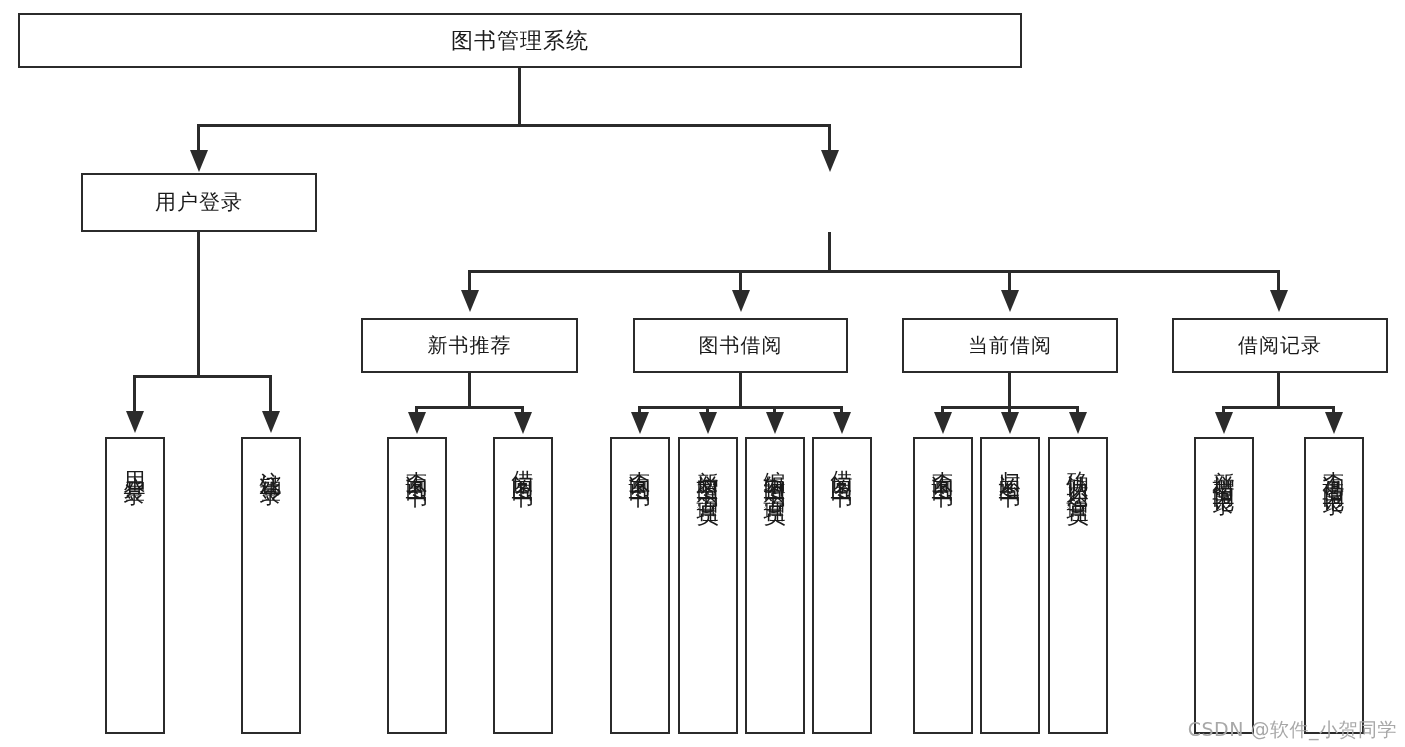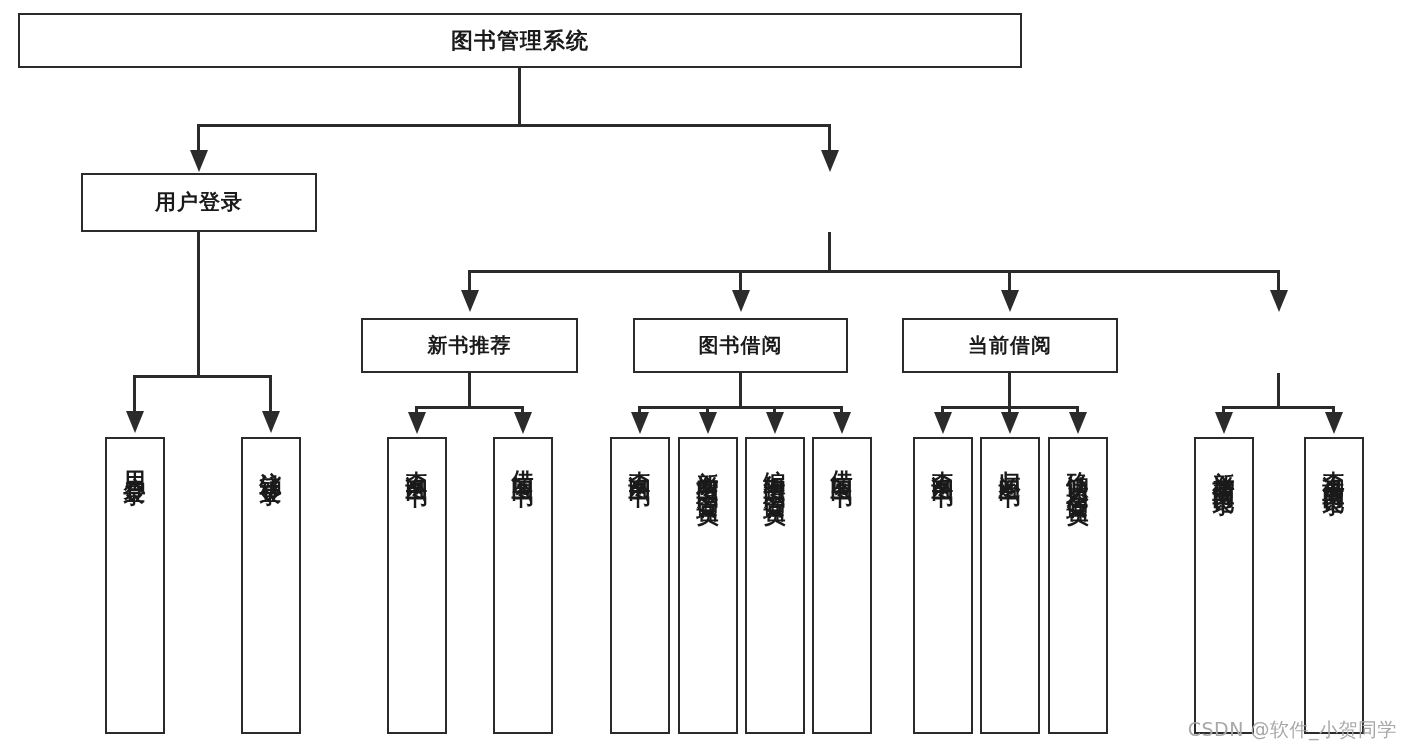--- a/index.html
+++ b/index.html
@@ -22,21 +22,20 @@
   .node{
     position:absolute;
     box-sizing:border-box;
     background:#ffffff;
     border:2px solid #2b2b2b;
     display:flex;
     align-items:center;
     justify-content:center;
     text-align:center;
     z-index:3;
-    font-weight:bold;
   }
   .node .label{
     font-size:21px;
     line-height:1.18;
     letter-spacing:1px;
     color:#1a1a1a;
     white-space:nowrap;
   }
   .node.root .label{ font-size:22px; }
   .node.lvl2 .label{ font-size:21px; }
@@ -132,20 +131,23 @@
 
   <div class="node lvl3" style="left:361px; top:318px; width:217px; height:55px;">
     <span class="label">新书推荐</span>
   </div>
   <div class="node lvl3" style="left:633px; top:318px; width:215px; height:55px;">
     <span class="label">图书借阅</span>
   </div>
   <div class="node lvl3" style="left:902px; top:318px; width:216px; height:55px;">
     <span class="label">当前借阅</span>
   </div>
+  <div class="node lvl3" style="left:1172px; top:318px; width:216px; height:55px;">
+    <span class="label">借阅记录</span>
+  </div>
 
   <div class="vline" style="left:468px; top:373px; width:3px; height:35px;"></div>
   <div class="hline" style="left:415px; top:406px; width:108px; height:3px;"></div>
   <div class="vline" style="left:415px; top:406px; width:3px; height:10px;"></div>
   <div class="arrow" style="left:408px; top:412px;"></div>
   <div class="vline" style="left:521px; top:406px; width:3px; height:10px;"></div>
   <div class="arrow" style="left:514px; top:412px;"></div>
 
   <div class="vline" style="left:739px; top:373px; width:3px; height:35px;"></div>
   <div class="hline" style="left:638px; top:406px; width:204px; height:3px;"></div>

